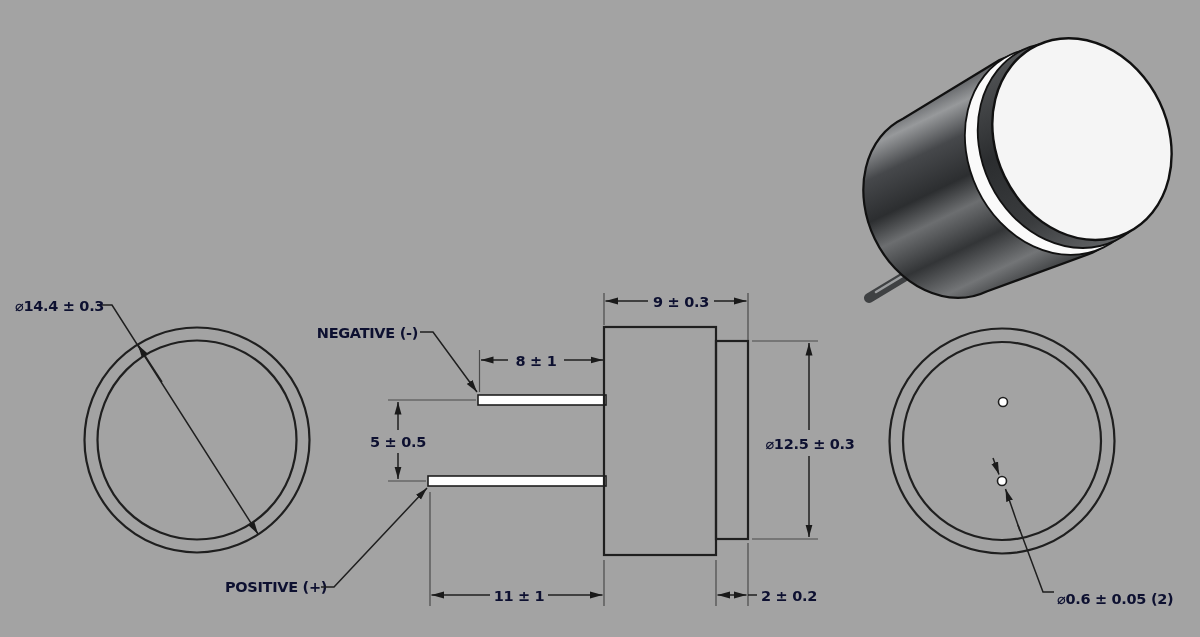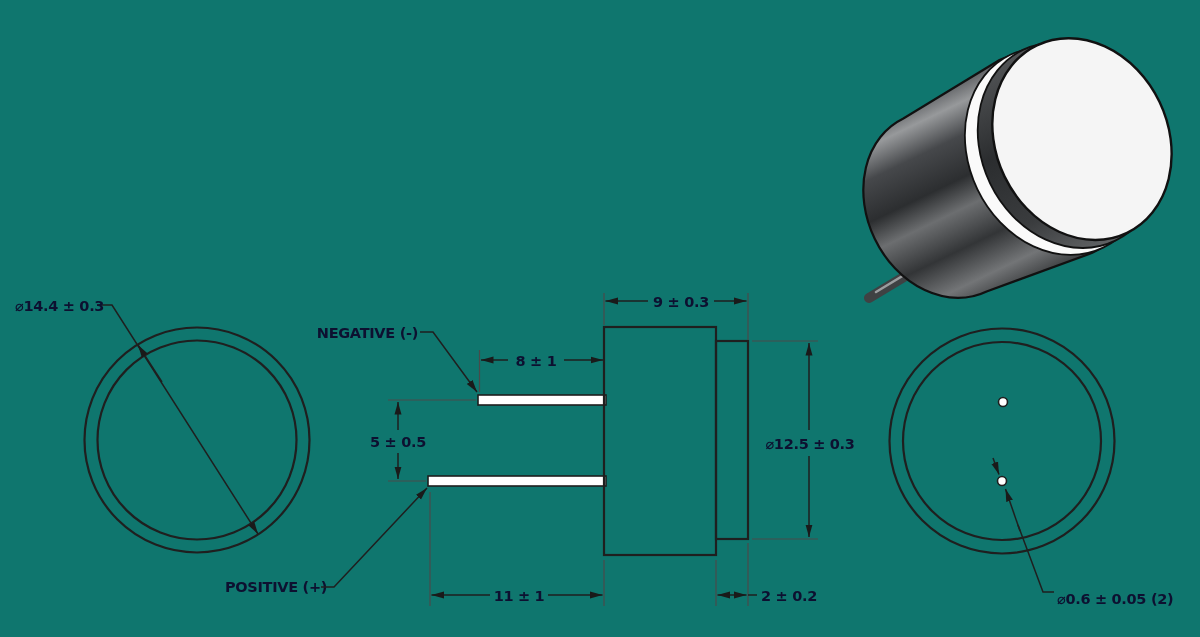--- a/index.html
+++ b/index.html
@@ -1,16 +1,16 @@
 <!DOCTYPE html>
 <html><head>
 <meta charset="utf-8">
 <style>
   html,body{margin:0;padding:0;background:#ffffff;}
-  .stage{position:relative;width:1200px;height:637px;background:#0f766e;overflow:hidden;}
+  .stage{position:relative;width:1200px;height:637px;background:#a3a3a3;overflow:hidden;}
   svg{display:block;}
   .dim{font:700 14.5px "DejaVu Sans","Liberation Sans",sans-serif;letter-spacing:-0.3px;}
   .objline{stroke:#1f1f1f;stroke-width:2.2;fill:none;}
   .objthin{stroke:#1f1f1f;stroke-width:1.6;fill:#ffffff;}
   .dimline{stroke:#1f1f1f;stroke-width:1.5;fill:none;}
   .extline{stroke:#4a4a4a;stroke-width:1.2;fill:none;}
   .leader{stroke:#1f1f1f;stroke-width:1.5;fill:none;}
 </style>
 </head>
 <body>

